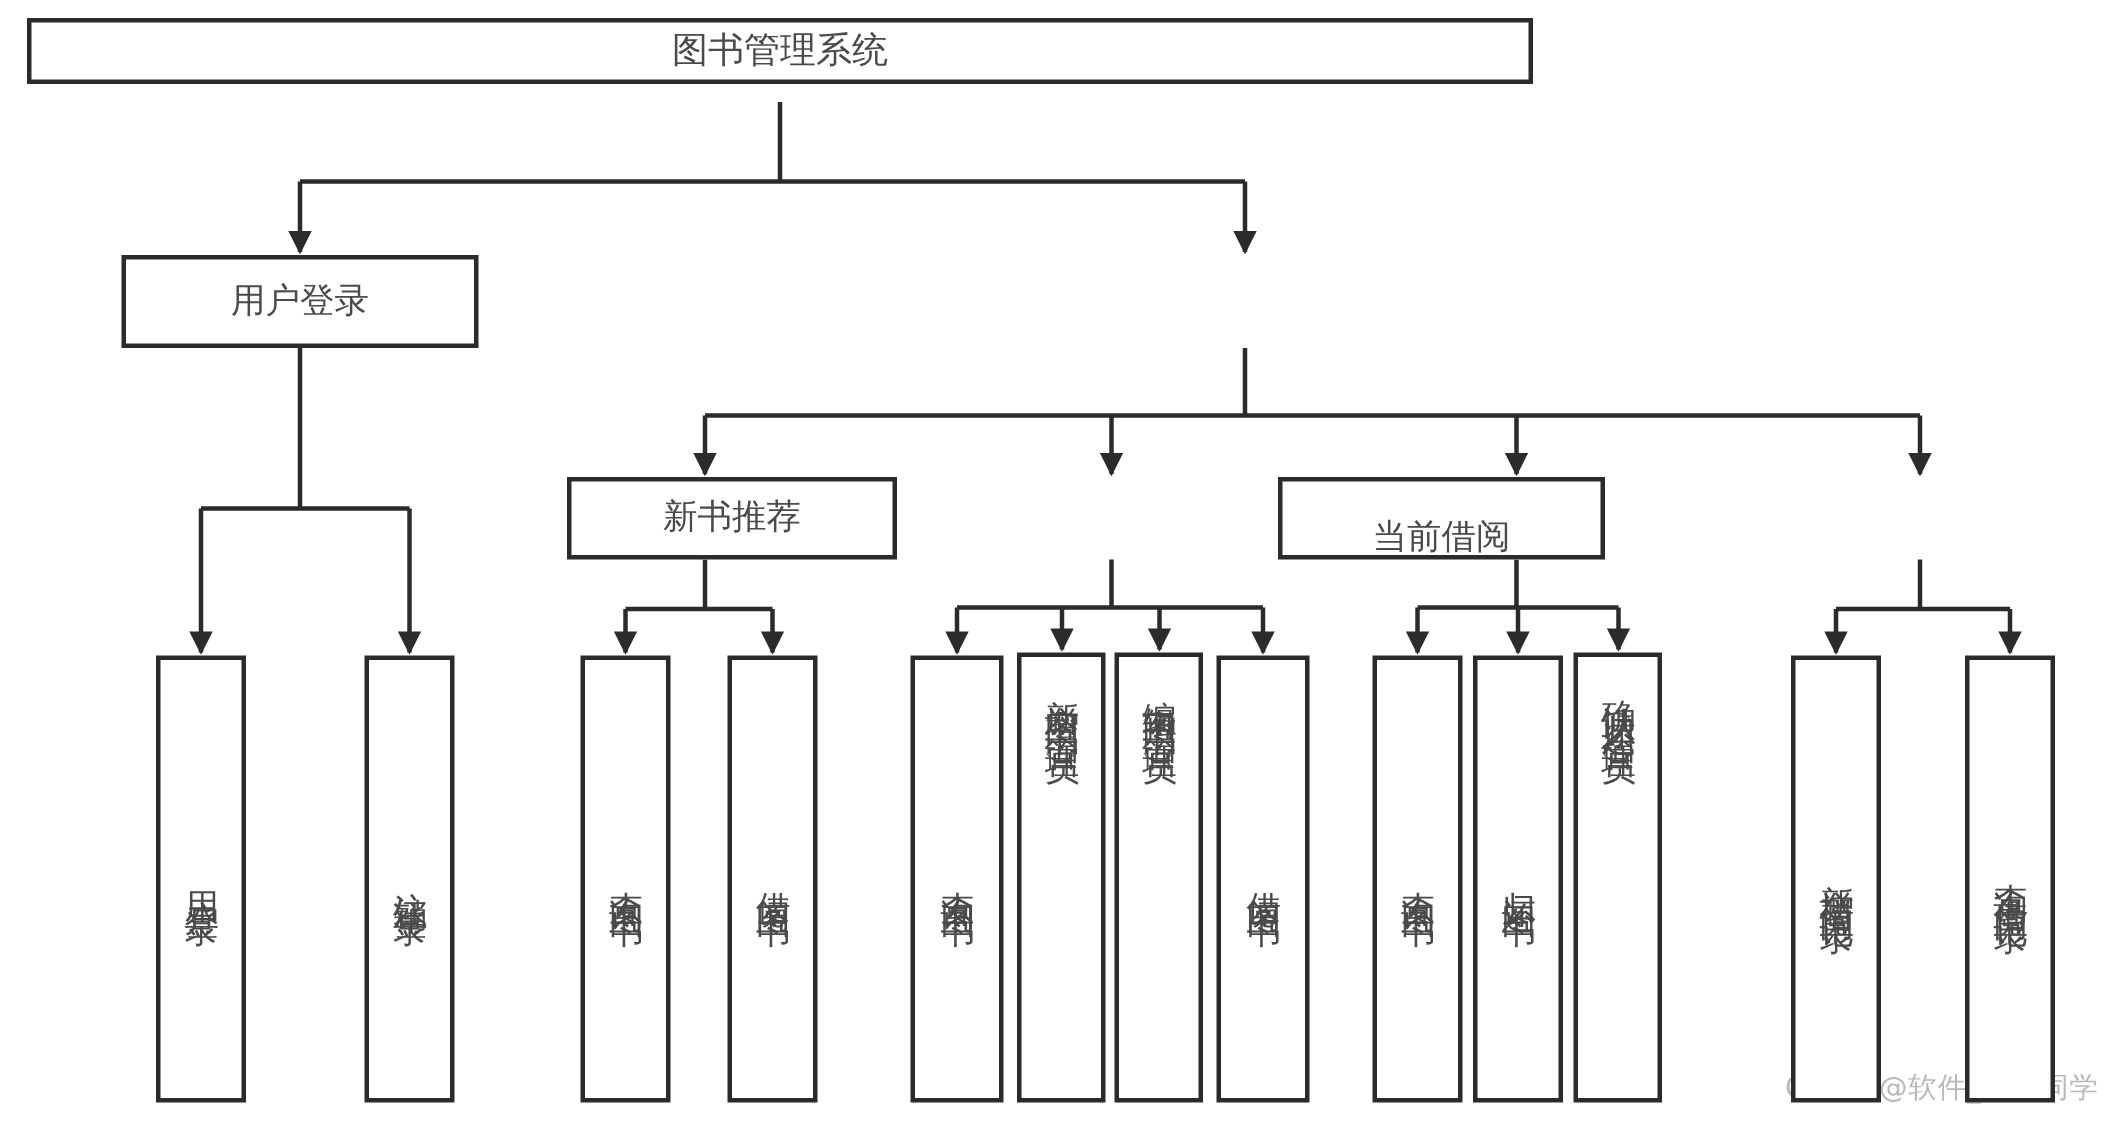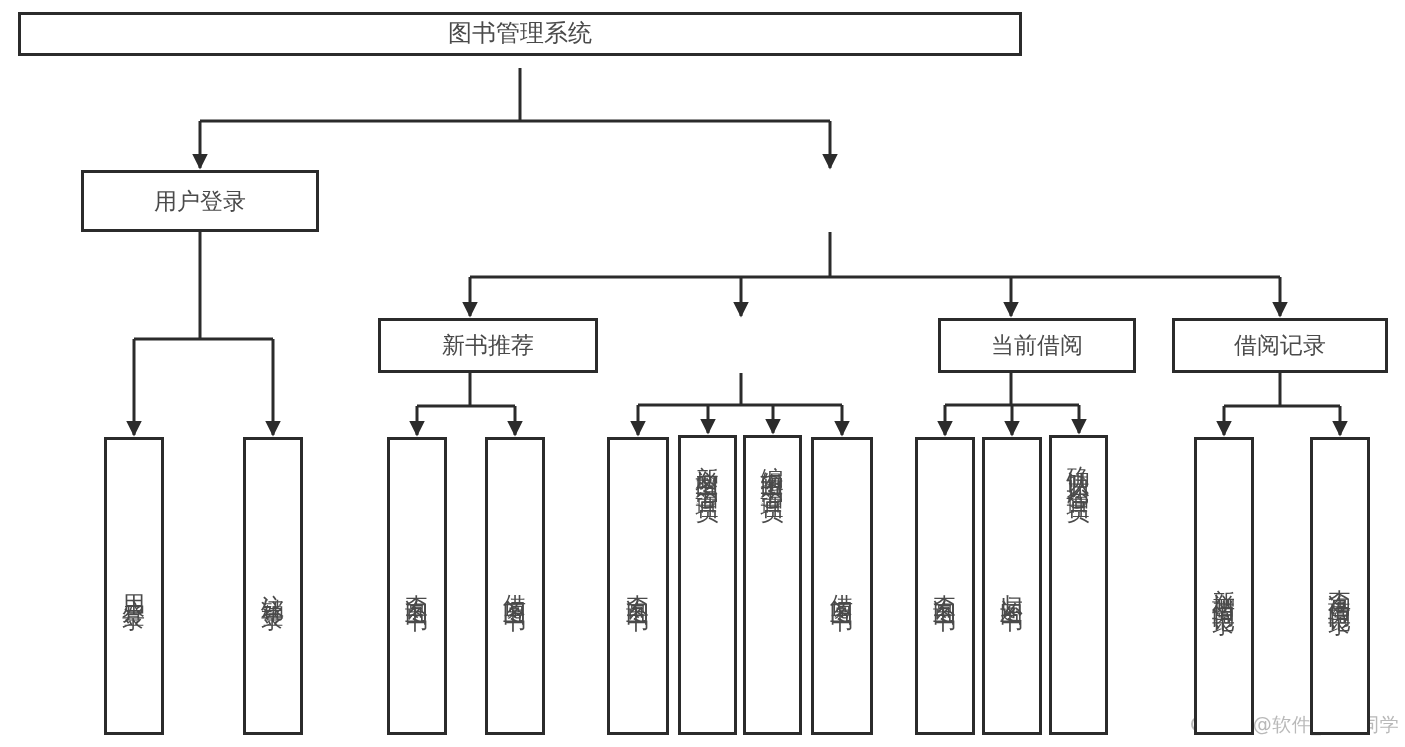--- a/index.html
+++ b/index.html
@@ -67,25 +67,22 @@
   <div class="watermark" style="left:1190px;top:712px;">CSDN @软件_小贺同学</div>
 <div class="node root" style="left: 18px; top: 12px; width: 1004px; height: 44px;">
       <span class="lbl">图书管理系统</span>
     </div>
     <div class="node" style="left: 81px; top: 170px; width: 238px; height: 62px;">
       <span class="lbl">用户登录</span>
     </div>
     <div class="node" style="left: 360px; top: 318px; width: 220px; height: 55px; margin-left: 18px;">
       <span class="lbl">新书推荐</span>
     </div>
-    <div class="node" style="left: 938px; top: 318px; width: 198px; height: 55px;">
+    <div class="node" style="left: 852px; top: 318px; width: 218px; height: 55px; align-items: flex-end;">
       <span class="lbl">当前借阅</span>
-    </div>
-    <div class="node" style="left: 1172px; top: 318px; width: 216px; height: 55px;">
-      <span class="lbl">借阅记录</span>
     </div>
     <div class="node leaf mid" style="left: 104px; top: 437px; width: 60px; height: 298px;">
       <span class="lbl">用户登录</span>
     </div>
     <div class="node leaf mid" style="left: 243px; top: 437px; width: 60px; height: 298px;">
       <span class="lbl">注销登录</span>
     </div>
     <div class="node leaf mid" style="left: 387px; top: 437px; width: 60px; height: 298px;">
       <span class="lbl">查询图书</span>
     </div>

